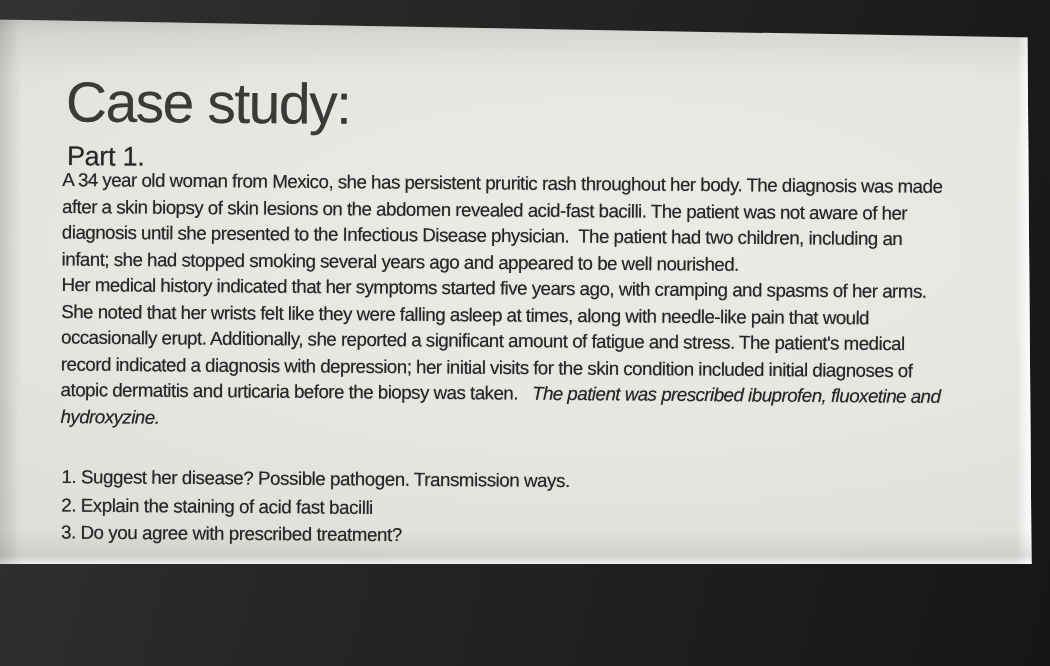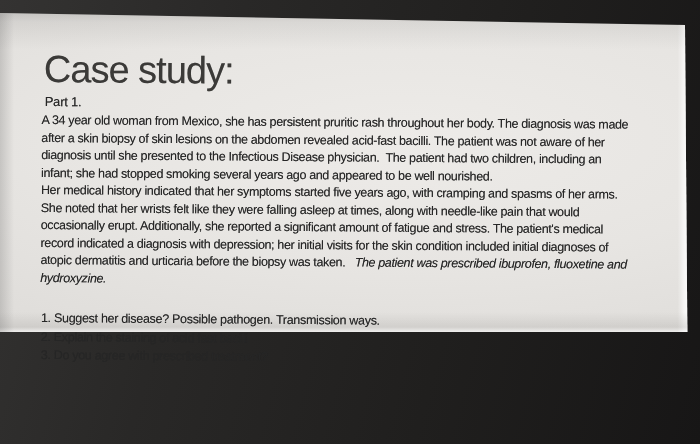--- a/index.html
+++ b/index.html
@@ -5,21 +5,21 @@
   html, body { margin: 0; padding: 0; }
   body {
     width: 700px; height: 444px;
     position: relative;
     overflow: hidden;
     background: linear-gradient(105deg, #343332 0%, #292827 30%, #201f1e 65%, #171616 100%);
     font-family: "Liberation Sans", sans-serif;
   }
   
   .slide {
-    position: absolute; left: 0; top: 0; width: 700px; height: 332px;
+    position: absolute; left: 0; top: 0; width: 700px; height: 376px;
     clip-path: polygon(0 13px, 685px 25px, 688px 418px, 0 423px);
     background: radial-gradient(ellipse 130% 95% at 58% 42%,
                 #edebe8 0%, #e7e5e2 40%, #dddbd8 80%, #cfcdca 100%);
   }
   .slide::before {
     content: "";
     position: absolute; inset: 0;
     background:
       
       linear-gradient(180deg, rgba(50,50,50,0.28) 0px, rgba(50,50,50,0.08) 22px, rgba(0,0,0,0) 50px),
@@ -40,21 +40,21 @@
   }
   .title {
     position: absolute; left: 44px; top: 50px;
     font-size: 38px; line-height: 1;
     letter-spacing: -1px;
     color: #3b3a38;
     text-shadow: 0 0 0.4px rgba(60,60,58,0.4);
   }
   .part {
     position: absolute; left: 45px; top: 94px;
-    font-size: 13px; letter-spacing: -0.2px;
+    font-size: 18px; letter-spacing: -0.2px;
   }
   .bodytext {
     position: absolute; left: 42px; top: 112px;
     font-size: 12.5px; line-height: 17.5px;
     letter-spacing: -0.35px;
   }
   .line { white-space: pre; }
   .it { font-style: italic; }
   .questions {
     position: absolute; left: 43px; top: 309px;

